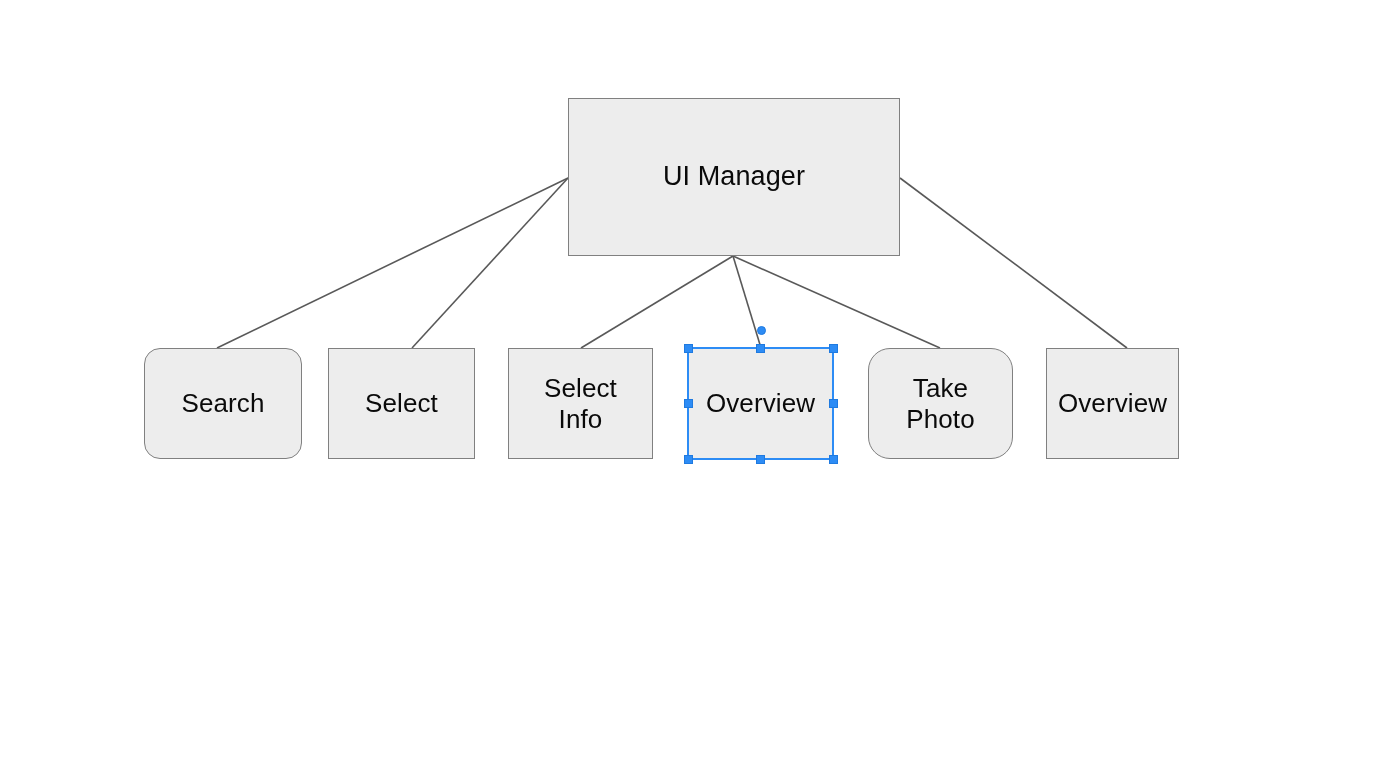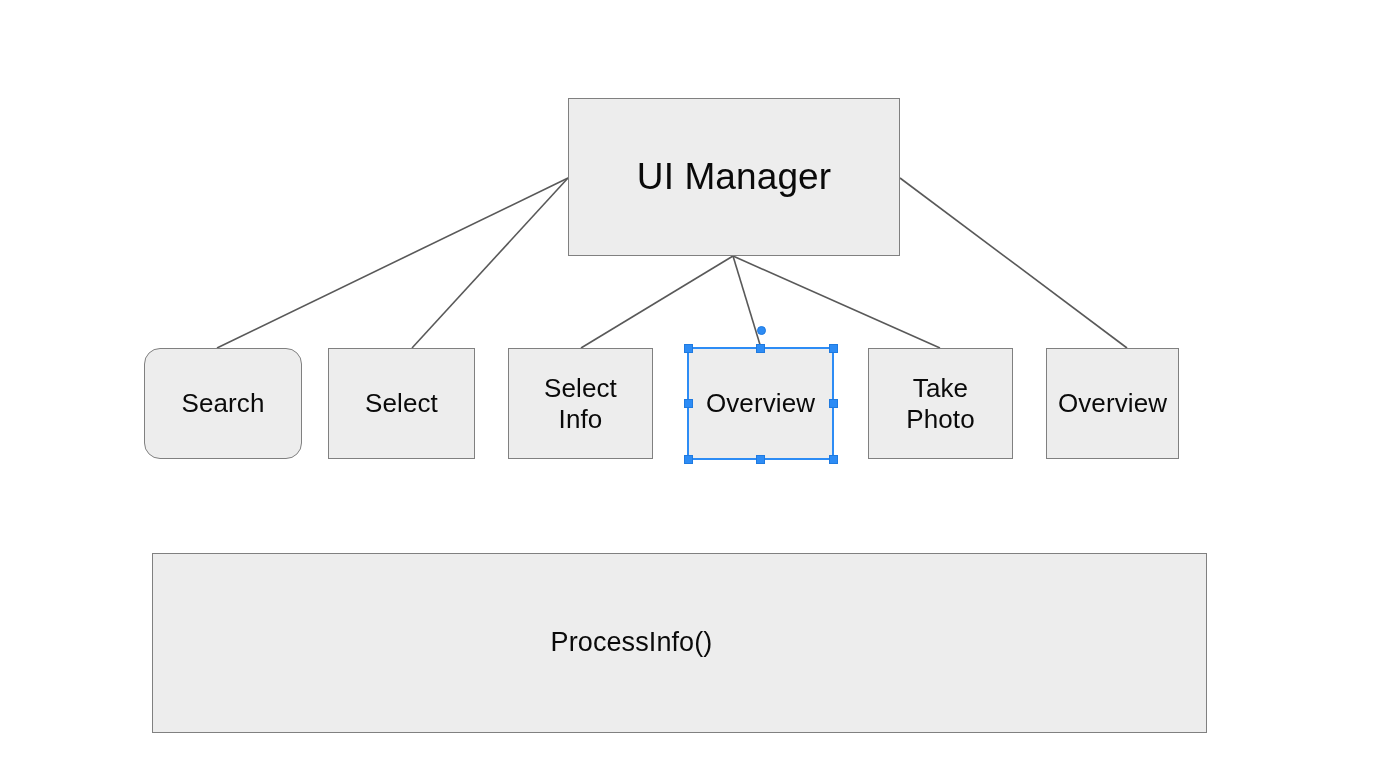--- a/index.html
+++ b/index.html
@@ -40,21 +40,21 @@
     line-height: 1.18;
     letter-spacing: 0.1px;
     user-select: none;
   }
   .node-label {
     display: block;
     white-space: pre-line;
     padding: 0 4px;
   }
   .node.root {
-    font-size: 37px;
+    font-size: 27px;
   }
   .node.leaf {
     font-size: 26px;
   }
   .node.wide {
     font-size: 27px;
   }
   .node.wide .node-label {
     position: relative;
     left: -48px;
@@ -110,32 +110,29 @@
       <div class="node leaf" id="node-select" style="left: 328px; top: 348px; width: 147px; height: 111px; text-align: right;">
         <span class="node-label">Select</span>
       </div>
       <div class="node leaf" id="node-client-info" style="left: 508px; top: 348px; width: 145px; height: 111px;">
         <span class="node-label">Select
 Info</span>
       </div>
       <div class="node leaf" id="node-location" style="left: 688px; top: 348px; width: 145px; height: 111px;">
         <span class="node-label">Overview</span>
       </div>
-      <div class="node leaf" id="node-take-photo" style="left: 868px; top: 348px; width: 145px; height: 111px;">
+      <div class="node leaf" id="node-take-photo" style="left: 868px; top: 348px; width: 145px; height: 111px; border-radius: 22px;">
         <span class="node-label">Take
 Photo</span>
       </div>
       <div class="node leaf" id="node-overview" style="left: 1046px; top: 348px; width: 133px; height: 111px;">
         <span class="node-label">Overview</span>
       </div>
     </div>
 
-  <div class="node wide" id="node-process-info" style="left: 152px; top: 553px; width: 1055px; height: 180px;">
-    <span class="node-label">ProcessInfo()</span>
-  </div>
 
   <div id="selection-overlay">
       <div class="sel-frame" style="left: 687px; top: 347px; width: 147px; height: 113px;"></div>
       <div class="endpoint-dot" style="left: 756.5px; top: 325.5px;"></div>
       <div class="handle" style="left: 683.5px; top: 343.5px;"></div>
       <div class="handle" style="left: 756px; top: 343.5px;"></div>
       <div class="handle" style="left: 828.5px; top: 343.5px;"></div>
       <div class="handle" style="left: 683.5px; top: 399px;"></div>
       <div class="handle" style="left: 828.5px; top: 399px;"></div>
       <div class="handle" style="left: 683.5px; top: 454.5px;"></div>

